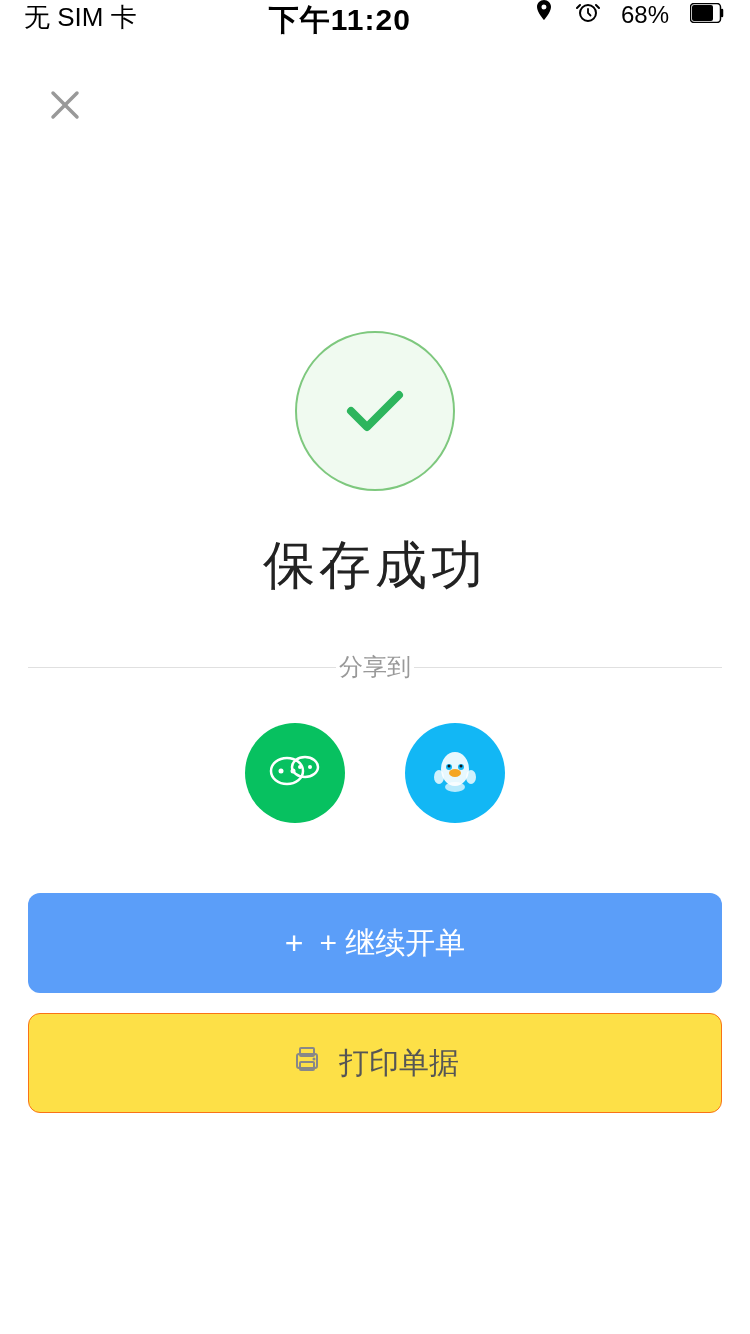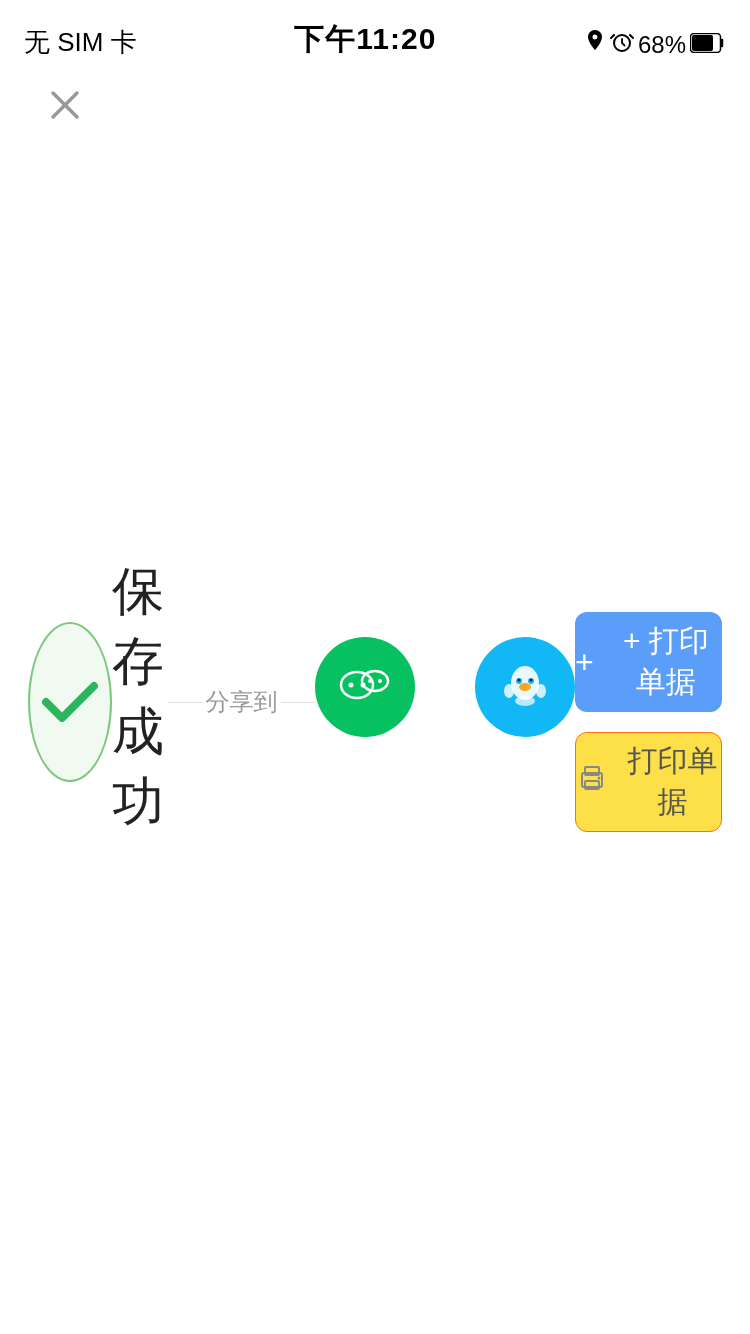--- a/index.html
+++ b/index.html
@@ -13,21 +13,21 @@
       display: flex;
       flex-direction: column;
     }
 
     
     .status-bar {
       width: 100%;
       height: 60px;
       background: #ffffff;
       display: flex;
-      align-items: flex-end;
+      align-items: flex-start;
       justify-content: space-between;
       padding: 0 24px;
       flex-shrink: 0;
     }
 
     .status-left {
       display: flex;
       align-items: center;
       gap: 10px;
       font-size: 26px;
@@ -38,21 +38,21 @@
     .status-center {
       font-size: 30px;
       font-weight: 600;
       color: #000;
       letter-spacing: 1px;
     }
 
     .status-right {
       display: flex;
       align-items: center;
-      gap: 4px;
+      gap: 21px;
       font-size: 24px;
       color: #000;
     }
 
     
     .close-btn-container {
       width: 100%;
       padding: 20px 40px 10px;
     }
 
@@ -69,23 +69,24 @@
 
     .close-btn svg {
       width: 36px;
       height: 36px;
     }
 
     
     .main-content {
       flex: 1;
       display: flex;
-      flex-direction: row;
+      flex-direction: column;
       align-items: center;
       padding: 30px 28px 60px;
+      justify-content: center;
     }
 
     
     .success-circle {
       width: 160px;
       height: 160px;
       border-radius: 50%;
       background: #f0faf0;
       border: 2px solid #7ec87e;
       display: flex;
@@ -278,21 +279,21 @@
         <ellipse cx="46" cy="34" rx="5" ry="7" fill="white" opacity="0.8"></ellipse>
         <ellipse cx="30" cy="44" rx="10" ry="5" fill="white" opacity="0.7"></ellipse>
       </svg>
     </button>
   </div>
 
   <div class="action-buttons">
 
     <button class="action-btn action-btn-primary">
       <span style="font-size:32px; font-weight:300;">+</span>
-      <span style="font-size:30px;">+ 打印单据</span>
+      <span style="font-size:30px;">+ 继续开单</span>
     </button>
 
     <button class="action-btn action-btn-secondary">
       <span>
         <svg width="32" height="32" viewBox="0 0 32 32" fill="none">
           <rect x="6" y="10" width="20" height="14" rx="2" stroke="#888" stroke-width="2" fill="none"></rect>
           <rect x="9" y="4" width="14" height="8" rx="1" stroke="#888" stroke-width="2" fill="none"></rect>
           <rect x="9" y="18" width="14" height="8" rx="1" stroke="#888" stroke-width="2" fill="none"></rect>
           <circle cx="23" cy="15" r="1.5" fill="#888"></circle>
         </svg>

